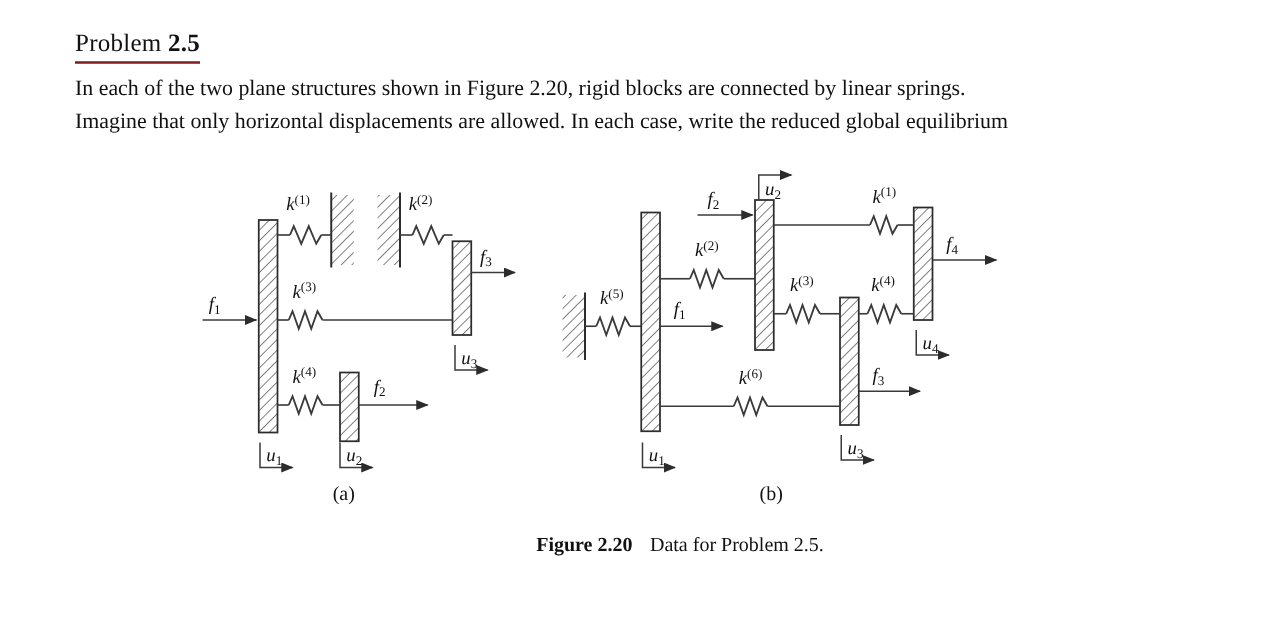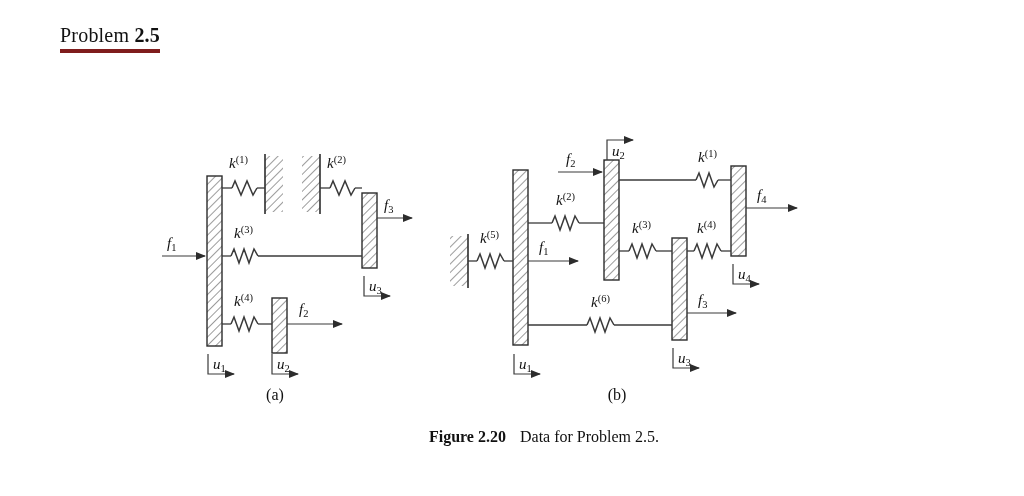--- a/index.html
+++ b/index.html
@@ -9,21 +9,21 @@
     font-family:"Liberation Serif", serif;
     color:#111111;
     overflow:hidden;
   }
   .page{position:relative;width:1024px;height:496px;}
 
   .prob-title{
     position:absolute;left:60px;top:24px;
     font-size:20px;font-weight:bold;
     letter-spacing:.2px;
-    border-bottom:4px solid #7f1d1d;
+    border-bottom:2px solid #7f1d1d;
     padding-bottom:2px;
     display:inline-block;
   }
   .prob-title .lead{font-weight:normal;}
   .prob-body{
     position:absolute;left:60px;top:58px;width:905px;
     font-size:17.5px;line-height:1.48;
     text-align:left;
   }
   .prob-body p{margin:0;}
@@ -52,20 +52,22 @@
 <body>
 
 <div class="page">
 
   <div class="prob-title">
     <span class="lead">Problem</span>
     <span>2.5</span>
   </div>
 
   <div class="prob-body">
+    <p>In each of the two plane structures shown in Figure 2.20, rigid blocks are connected by linear springs.</p>
+    <p>Imagine that only horizontal displacements are allowed. In each case, write the reduced global equilibrium</p>
   </div>
 
   <div class="figure-wrap">
     <svg width="1024" height="300" viewBox="0 0 1024 300">
       <defs>
         <pattern id="hatchBlk" width="6" height="6" patternTransform="rotate(45)" patternUnits="userSpaceOnUse">
           <line x1="0" y1="0" x2="0" y2="6" stroke="#7a7a7a" stroke-width="1.5"></line>
         </pattern>
         <pattern id="hatchWall" width="6" height="6" patternTransform="rotate(45)" patternUnits="userSpaceOnUse">
           <line x1="0" y1="0" x2="0" y2="6" stroke="#7a7a7a" stroke-width="1.5"></line>

